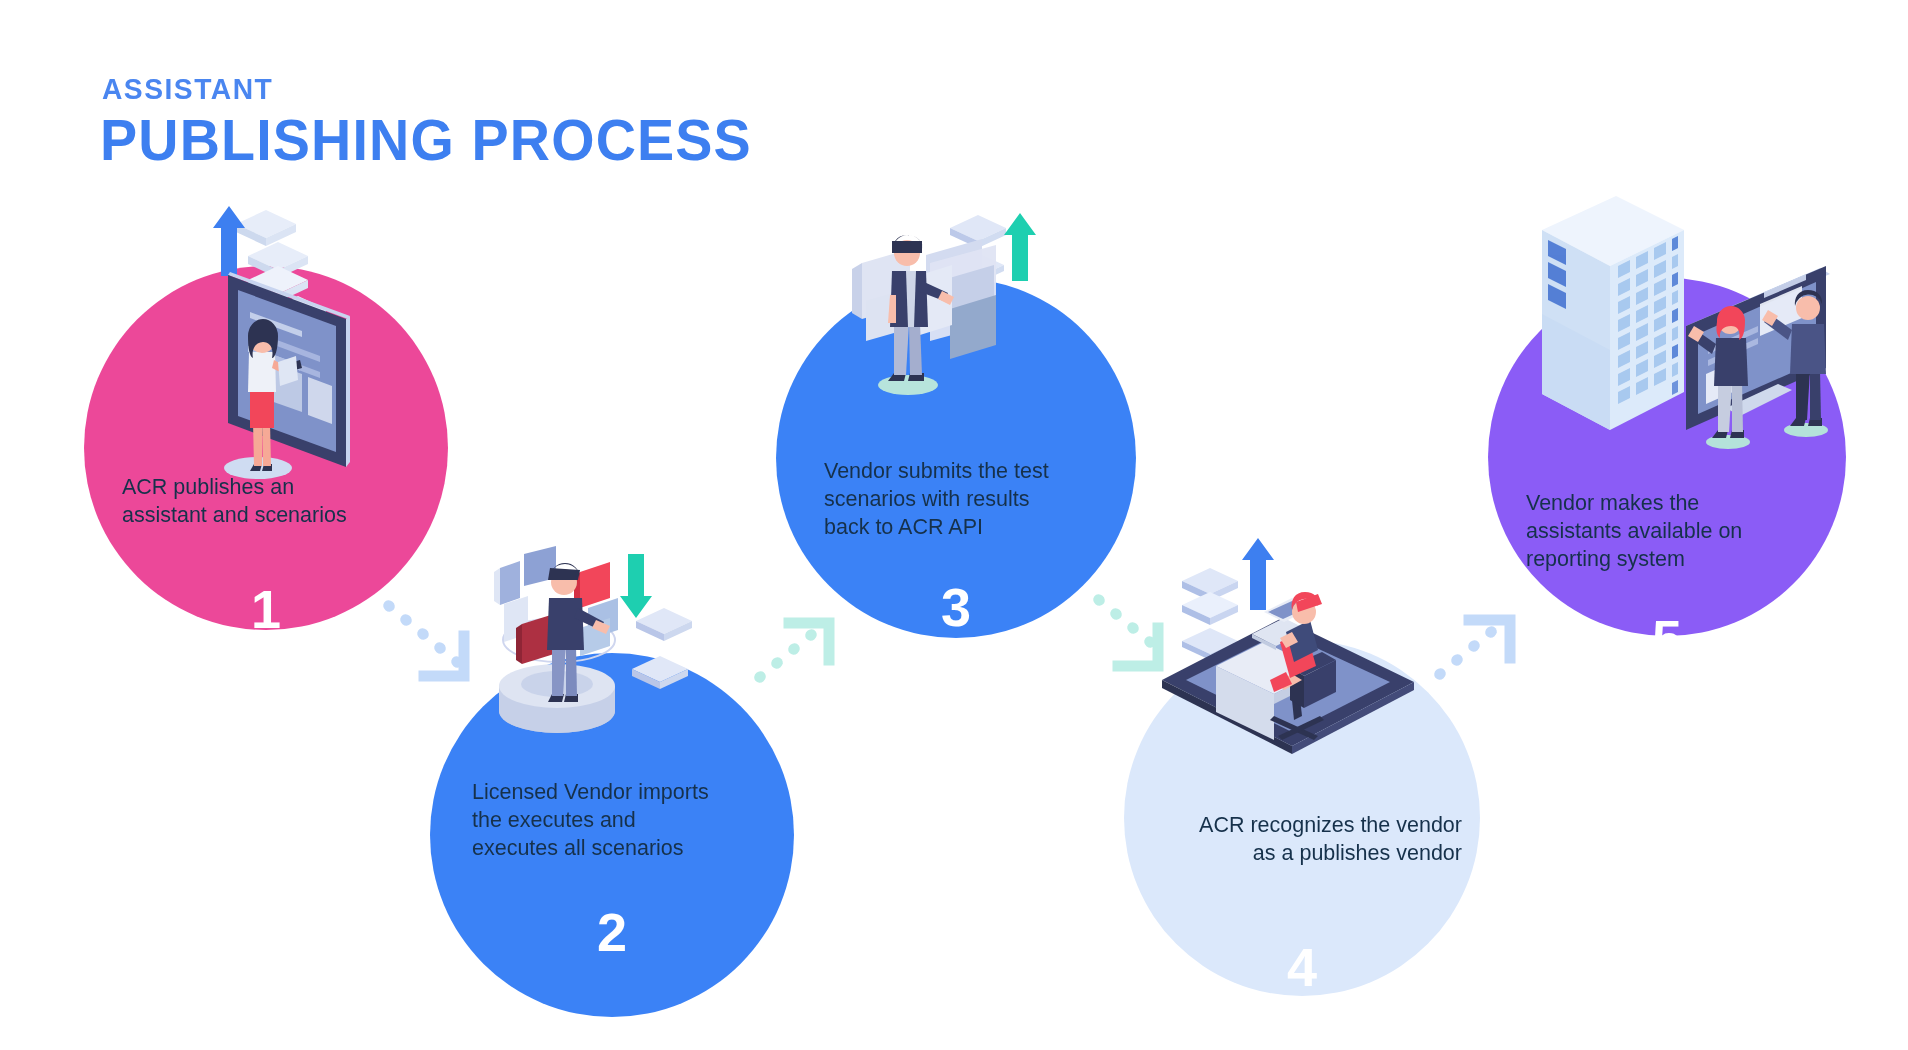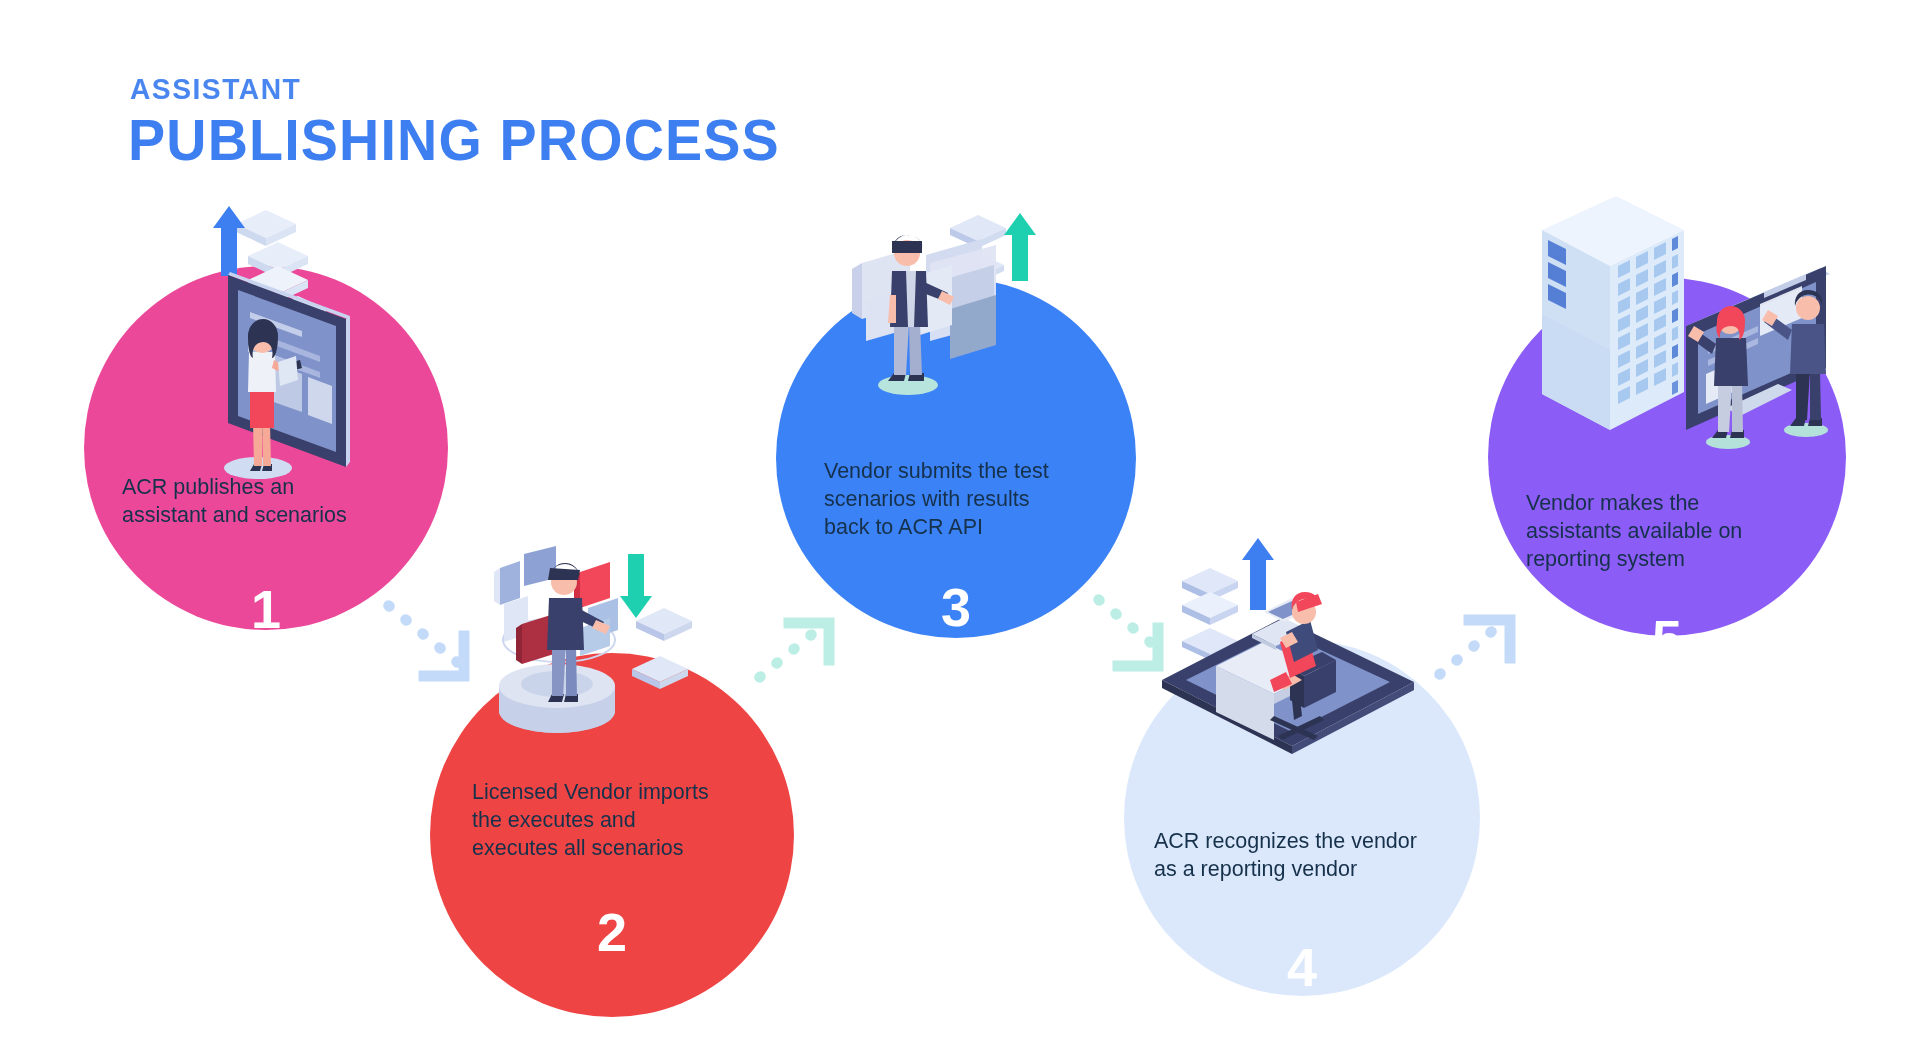--- a/index.html
+++ b/index.html
@@ -4,21 +4,21 @@
 <style>
   html,body{margin:0;padding:0;background:#ffffff;}
   body{
     width:1908px;height:1050px;overflow:hidden;position:relative;
     font-family:"Liberation Sans","DejaVu Sans",sans-serif;
     -webkit-font-smoothing:antialiased;
   }
   #canvas{position:absolute;inset:0;}
 
   
-  .title-block{position:absolute;left:100px;top:74px;margin-left:28px;}
+  .title-block{position:absolute;left:100px;top:74px;}
   .title-kicker{
     font-size:30px;font-weight:bold;letter-spacing:1.6px;
     color:#4a86f0;line-height:1;margin:0 0 7px 2px;
     transform:scaleX(.94);transform-origin:left center;
   }
   .title-main{
     font-size:58px;font-weight:bold;letter-spacing:1.2px;
     color:#3d7ff0;line-height:1;margin:0;
     transform:scaleX(.96);transform-origin:left center;
   }
@@ -164,21 +164,21 @@
         <path d="M99 172 L125 172 L126 212 L98 212 Z" fill="#eef1f8"></path>
         <path d="M124 180 L142 190 L138 196 L122 188 Z" fill="#f6a996"></path>
         <path d="M129 186 L150 180 L152 188 L131 194 Z" fill="#2d3352"></path>
         <circle cx="112" cy="160" r="13" fill="#f8bdab"></circle>
         <path d="M98 156 a15 17 0 0 1 30 0 c0 14 -3 22 -6 22 c2 -10 -2 -16 -9 -16 c-7 0 -12 7 -10 16 c-4 -2 -5 -12 -5 -22 z" fill="#2d3352"></path>
         <path d="M128 182 L146 176 L148 200 L130 206 Z" fill="#dfe6f4"></path>
       </g>
     </svg>
   </div>
 
-  <div class="step" style="left:430px;top:653px;width:364px;height:364px;background:#ef4444;">
+  <div class="step" style="left:430px;top:653px;width:364px;height:364px;background:#3b82f6;">
     <div class="caption" style="top:126px;padding-left:42px;">
       <span>Licensed Vendor imports</span><br>
       <span>the executes and</span><br>
       <span>executes all scenarios</span>
     </div>
     <div class="stepnum" style="top:252px;">2</div>
   </div>
 
   <div class="illus" style="left:492px;top:546px;">
     <svg width="250" height="200" viewBox="0 0 250 200">
@@ -282,23 +282,23 @@
         <path d="M112 86 L124 92 L120 100 L108 94 Z" fill="#f8bdab"></path>
         <path d="M60 90 L66 90 L66 118 L58 118 Z" fill="#f8bdab"></path>
         <circle cx="77" cy="48" r="13" fill="#f8bdab"></circle>
         <path d="M63 46 a15 15 0 0 1 30 -2 c0 -6 -5 -14 -16 -14 c-11 0 -15 9 -14 16 z" fill="#2d3352"></path>
         <path d="M62 48 L62 36 L92 36 L92 48 Z" fill="#2d3352"></path>
       </g>
     </svg>
   </div>
 
   <div class="step" style="left:1124px;top:640px;width:356px;height:356px;background:#dbe8fb;">
-    <div class="caption" style="top:188px;padding-left:30px;">
+    <div class="caption" style="top:172px;padding-left:30px;text-align:right;">
       <span>ACR recognizes the vendor</span><br>
-      <span>as a reporting vendor</span>
+      <span>as a publishes vendor</span>
     </div>
     <div class="stepnum" style="top:300px;">4</div>
   </div>
 
   <div class="illus" style="left:1152px;top:530px;">
     <svg width="280" height="230" viewBox="0 0 280 230">
 
       <g>
         <path d="M106 8 L122 30 L114 30 L114 80 L98 80 L98 30 L90 30 Z" fill="#3d7ff0"></path>
       </g>

